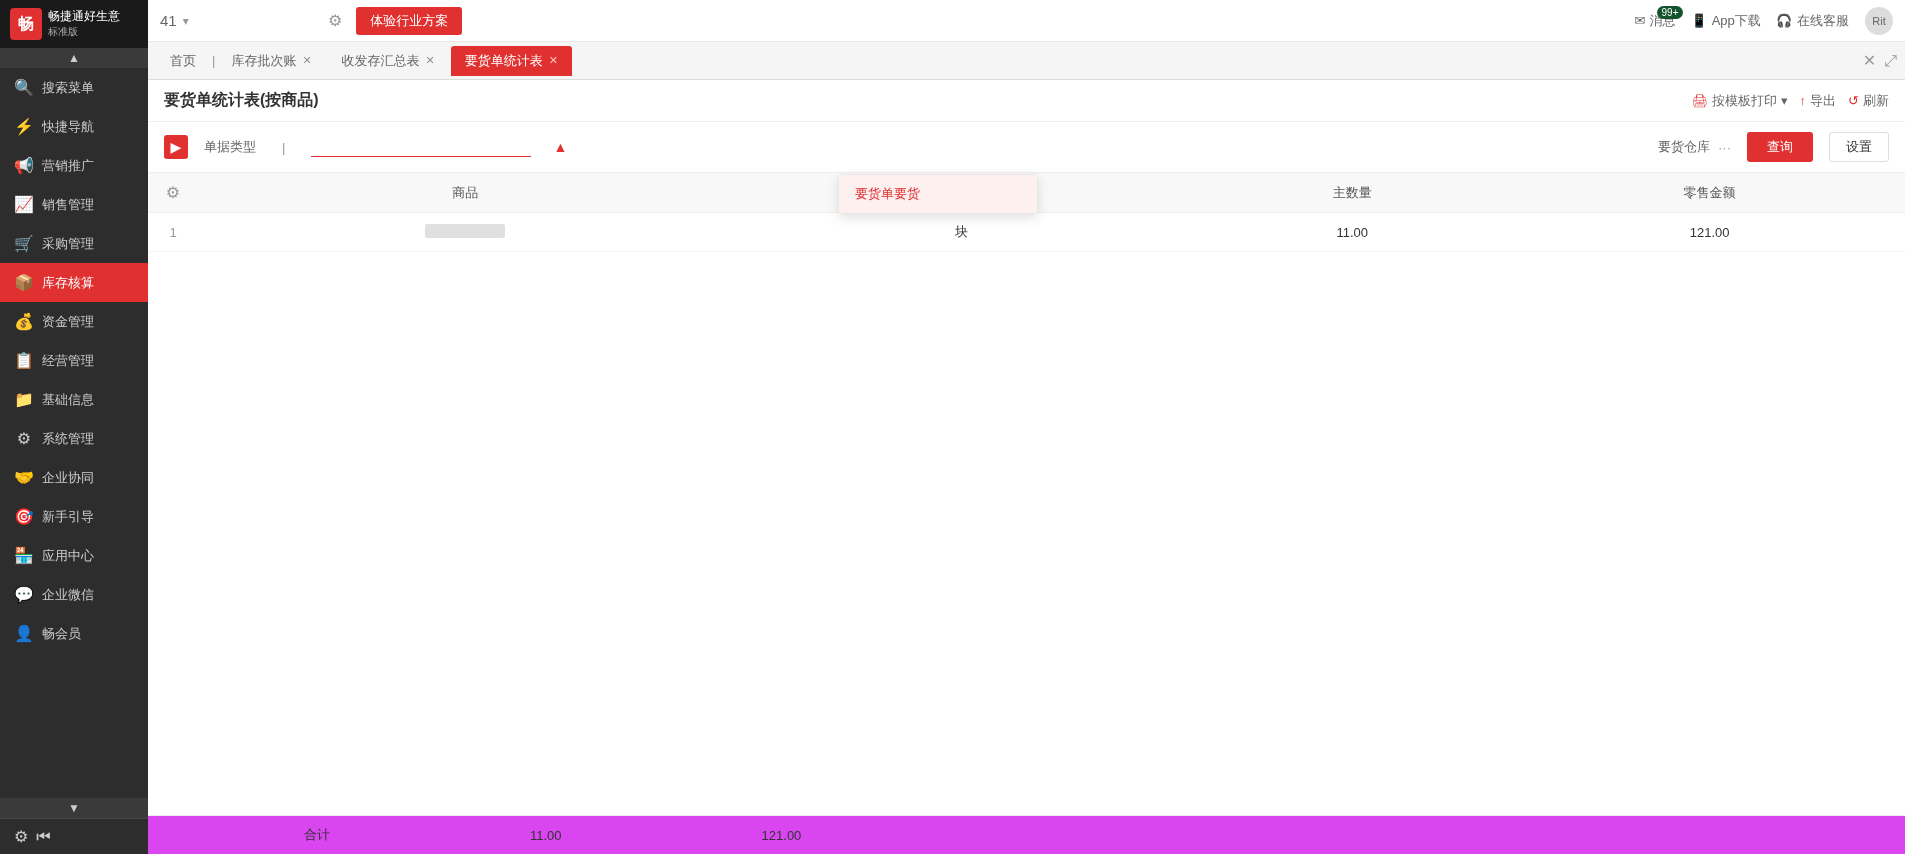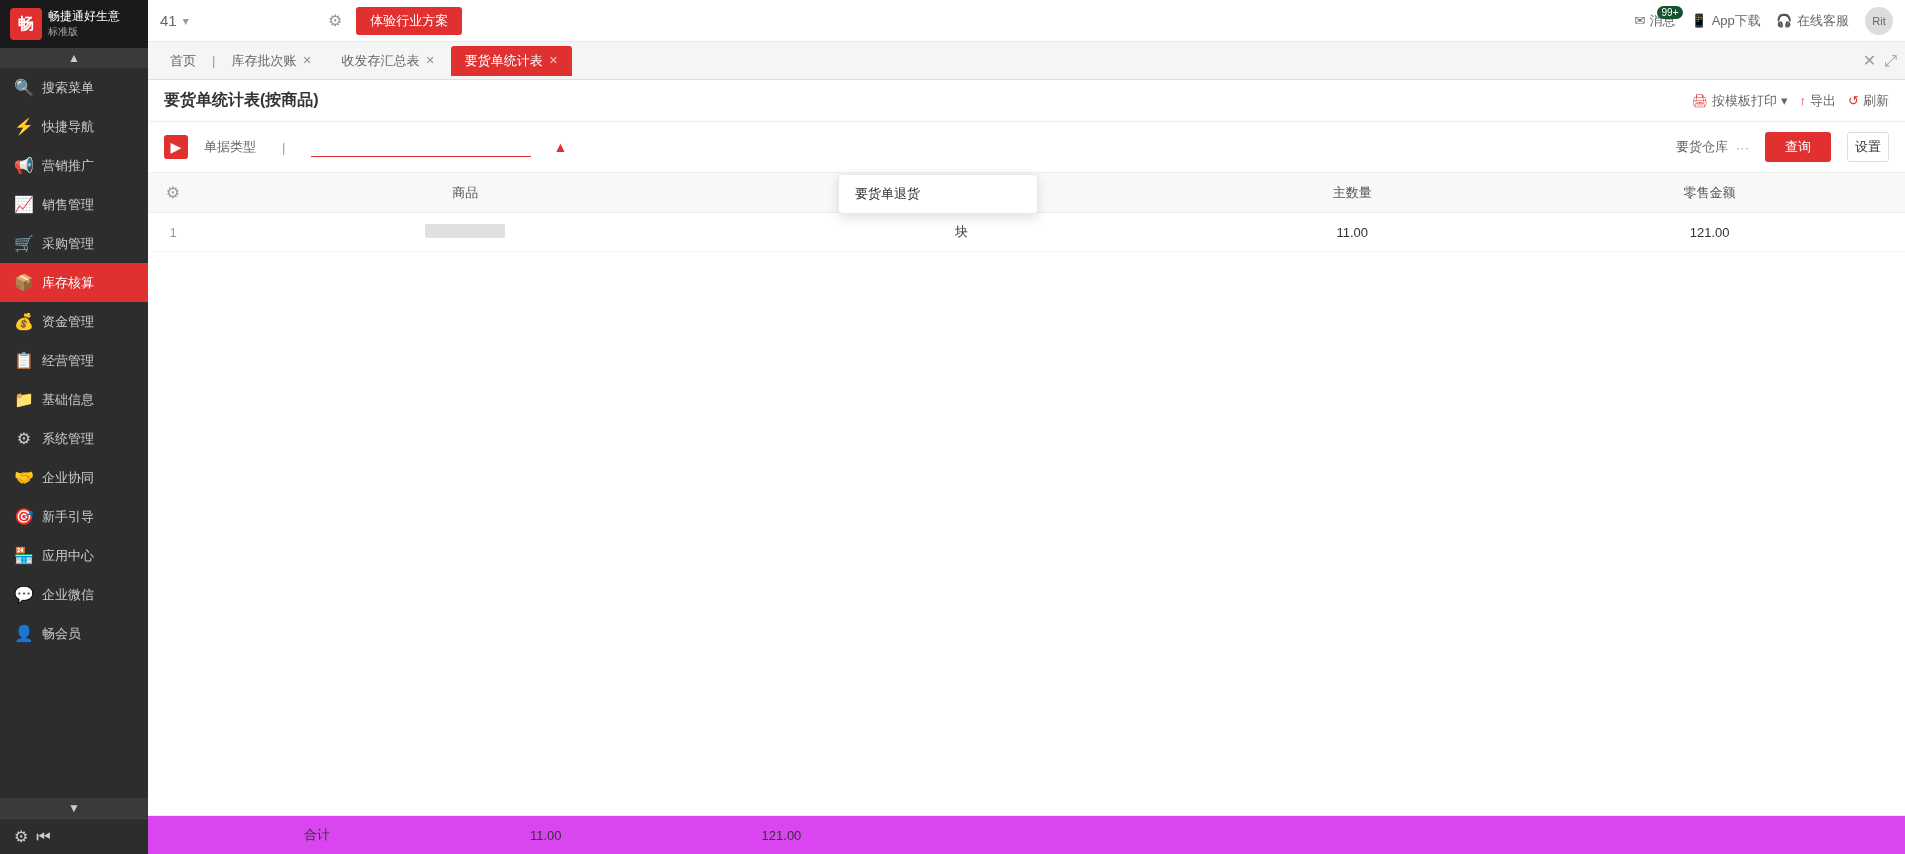--- a/index.html
+++ b/index.html
@@ -304,21 +304,21 @@
       border: none;
       padding: 6px 20px;
       border-radius: 3px;
       cursor: pointer;
       font-size: 13px;
     }
     .settings-btn {
       background: #fff;
       color: #333;
       border: 1px solid #ddd;
-      padding: 5px 7px;
+      padding: 5px 16px;
       border-radius: 3px;
       cursor: pointer;
       font-size: 13px;
     }
 
     
     .dropdown-overlay {
       position: absolute;
       top: 52px;
       left: 690px;
@@ -552,21 +552,21 @@
 
 
       <div class="filter-type-section">
         <span class="filter-label">单据类型</span>
         <span style="color:#999;font-size:13px;margin:0 4px;">|</span>
         <input class="filter-type-input" type="text" placeholder="" style="">
         <span class="filter-type-arrow">▲</span>
       </div>
 
       <div class="dropdown-overlay">
-        <div class="dropdown-item">要货单退货</div>
+        <div class="dropdown-item selected">要货单要货</div>
       </div>
 
       <div class="filter-warehouse-section">
         <span class="filter-label">要货仓库</span>
         <span class="filter-warehouse-dots">···</span>
       </div>
 
       <button class="query-btn">查询</button>
       <button class="settings-btn">设置</button>
     </div>

